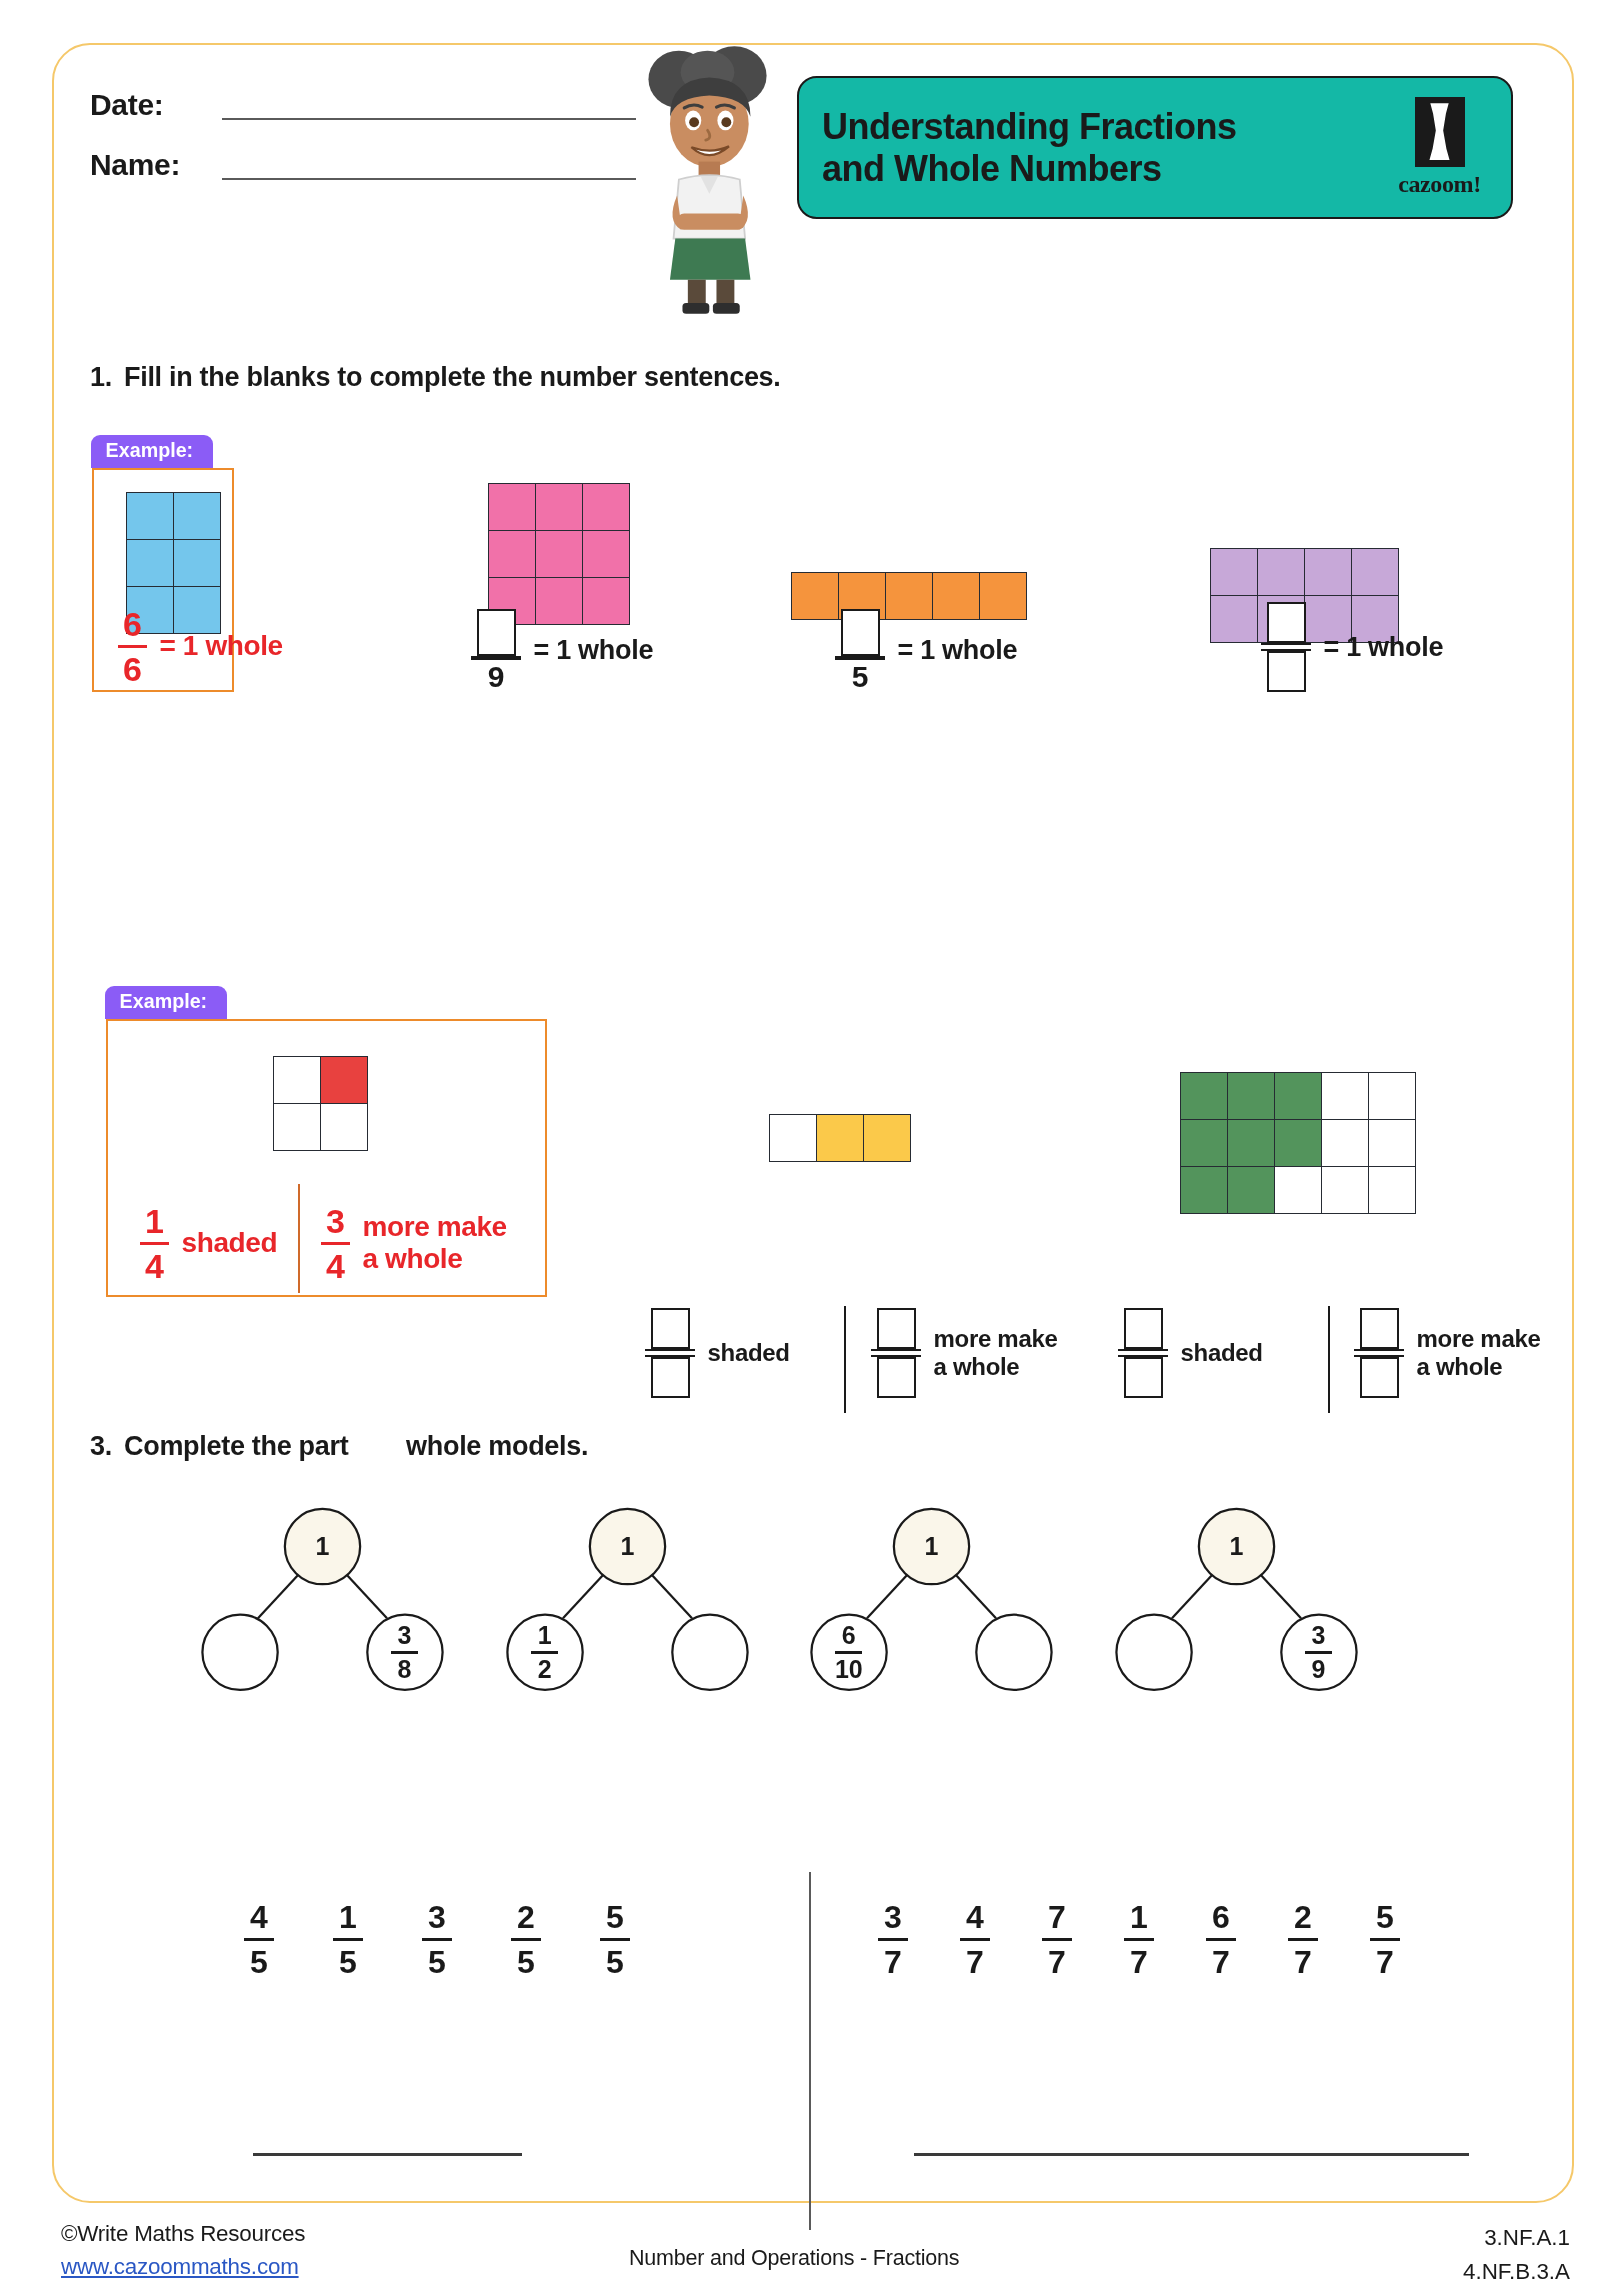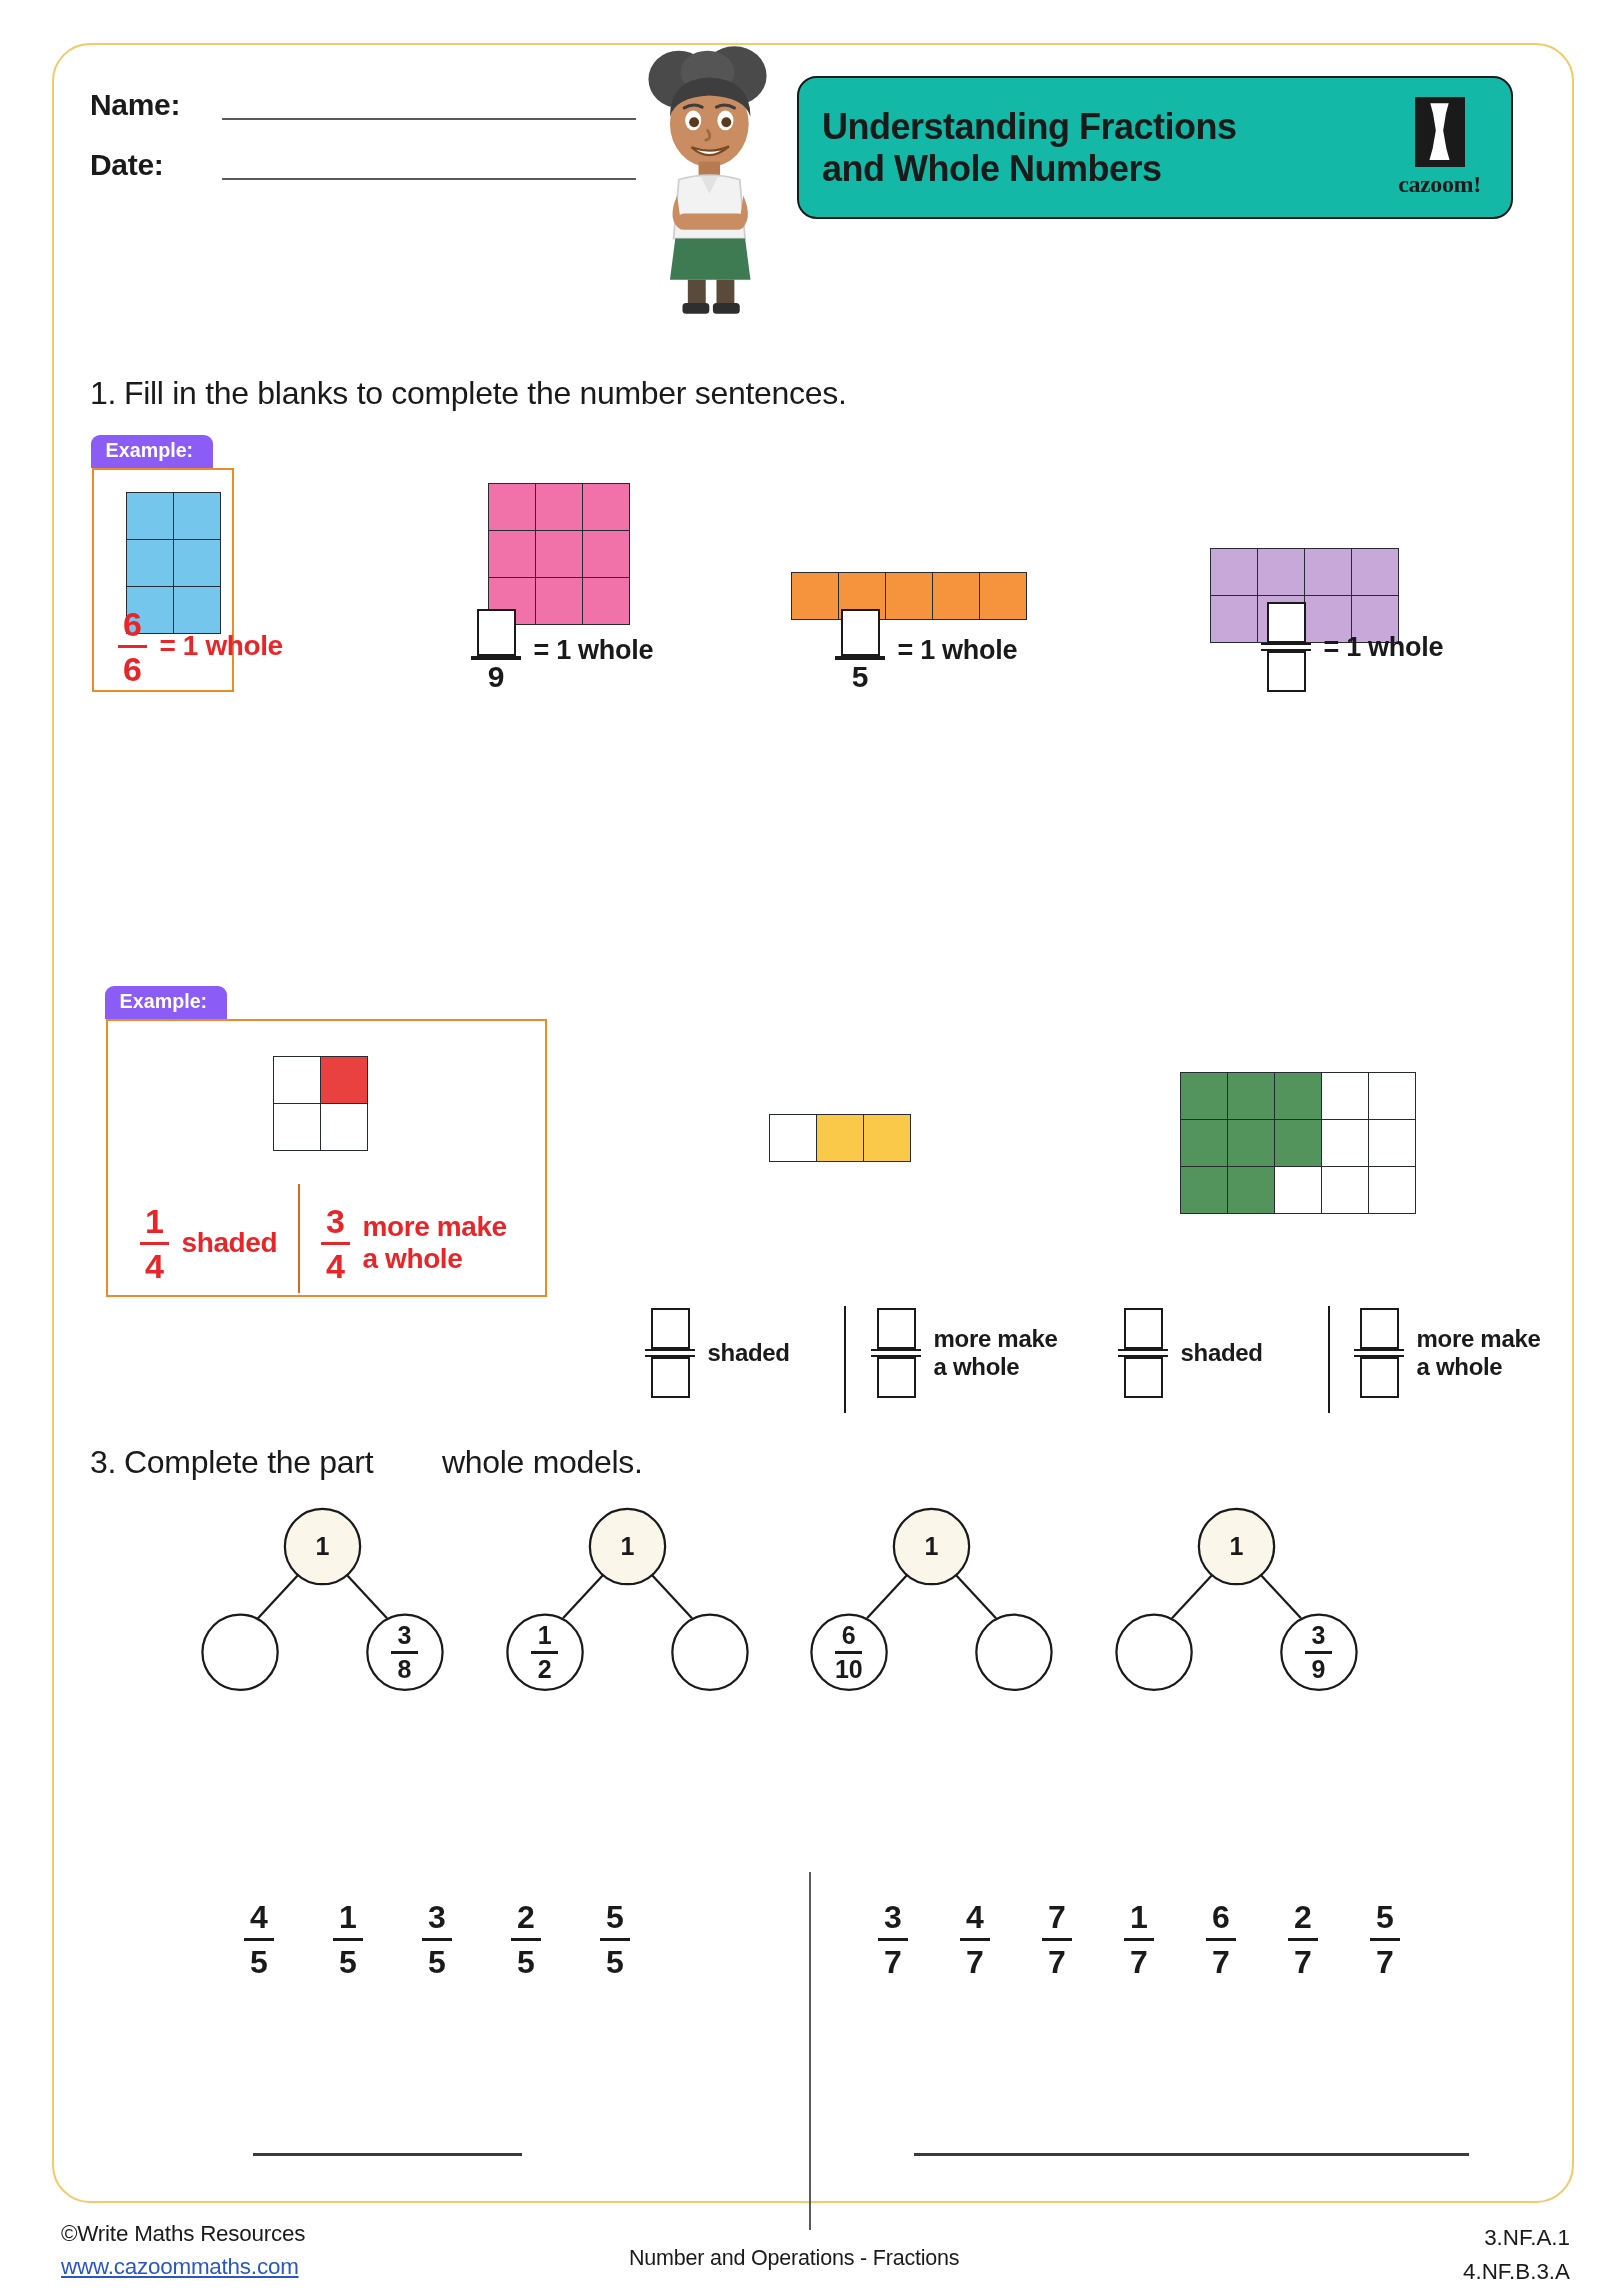--- a/index.html
+++ b/index.html
@@ -64,21 +64,21 @@
     clip-path: polygon(10% 0%, 90% 0%, 78% 18%, 66% 48%, 80% 80%, 94% 100%, 6% 100%, 20% 80%, 34% 48%, 22% 18%);
   }
   .logo-word {
     font-family: "Liberation Serif", serif;
     font-size: 24px; font-weight: 700; margin-top: 4.5px; letter-spacing: -0.4px;
   }
 
   
   .q {
     position: absolute;
-    font-size: 32px; font-weight: 400; letter-spacing: -0.3px; line-height: 1.33; margin-top: 12px;
+    font-size: 27px; font-weight: 700; letter-spacing: -0.3px; line-height: 1.33;
   }
   .q .num { display: inline-block; width: 34px; }
   .q .body { display: inline-block; vertical-align: top; width: calc(100% - 34px); }
 
   
   .ex-box { position: absolute; border: 2.7px solid #ed8b2b; background: #fff; }
   .ex-tab {
     position: absolute; left: -2.7px; top: -35px;
     background: #8b5cf6; color: #fff;
     font-size: 19.7px; font-weight: 700;
@@ -147,25 +147,25 @@
 </style>
 </head>
 <body>
 
 <div class="page-frame">
 
   <div class="header">
 
     <div class="namedate">
       <div class="nd-row">
+        <span class="nd-label">Date:</span>
+        <span class="nd-line"></span>
+      </div>
+      <div class="nd-row">
         <span class="nd-label">Name:</span>
-        <span class="nd-line"></span>
-      </div>
-      <div class="nd-row">
-        <span class="nd-label">Date:</span>
         <span class="nd-line"></span>
       </div>
     </div>
 
     <div class="mascot">
       <svg width="170" height="269" viewBox="0 0 190 300">
 
         <ellipse cx="58" cy="38" rx="34" ry="32" fill="#4a4a4a"></ellipse>
         <ellipse cx="120" cy="34" rx="36" ry="33" fill="#4a4a4a"></ellipse>
         <ellipse cx="90" cy="30" rx="30" ry="24" fill="#555"></ellipse>

